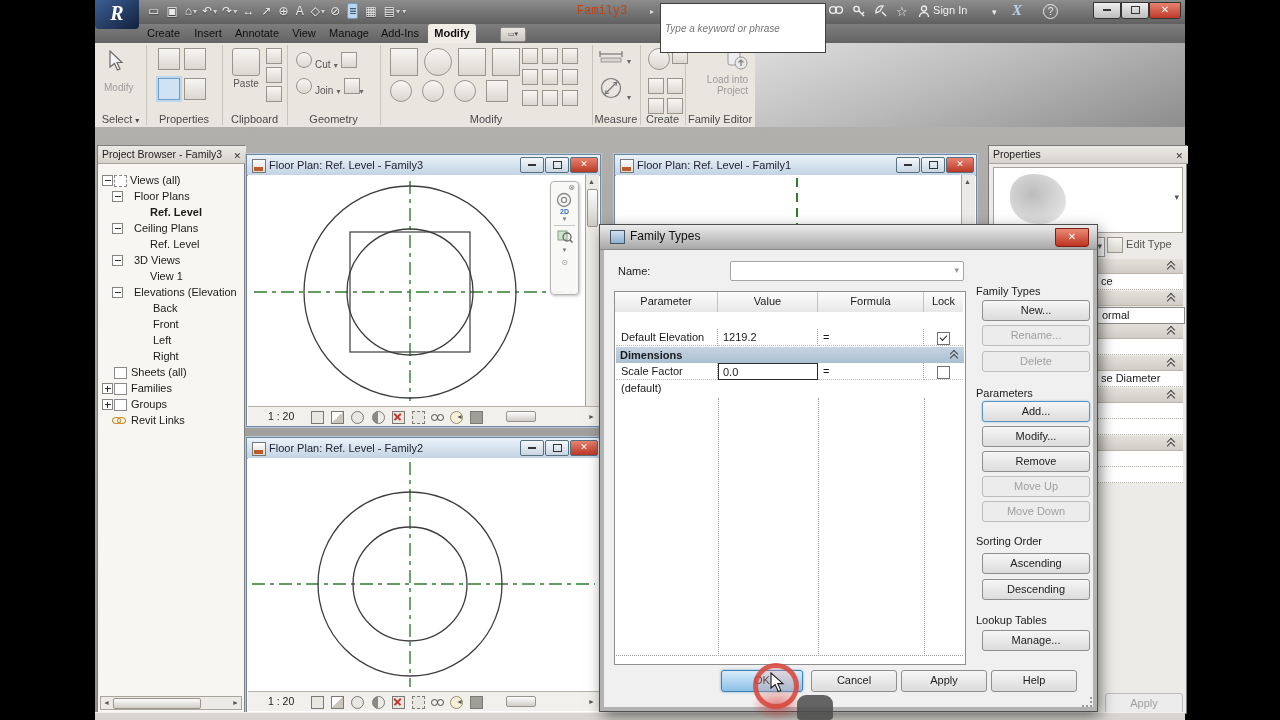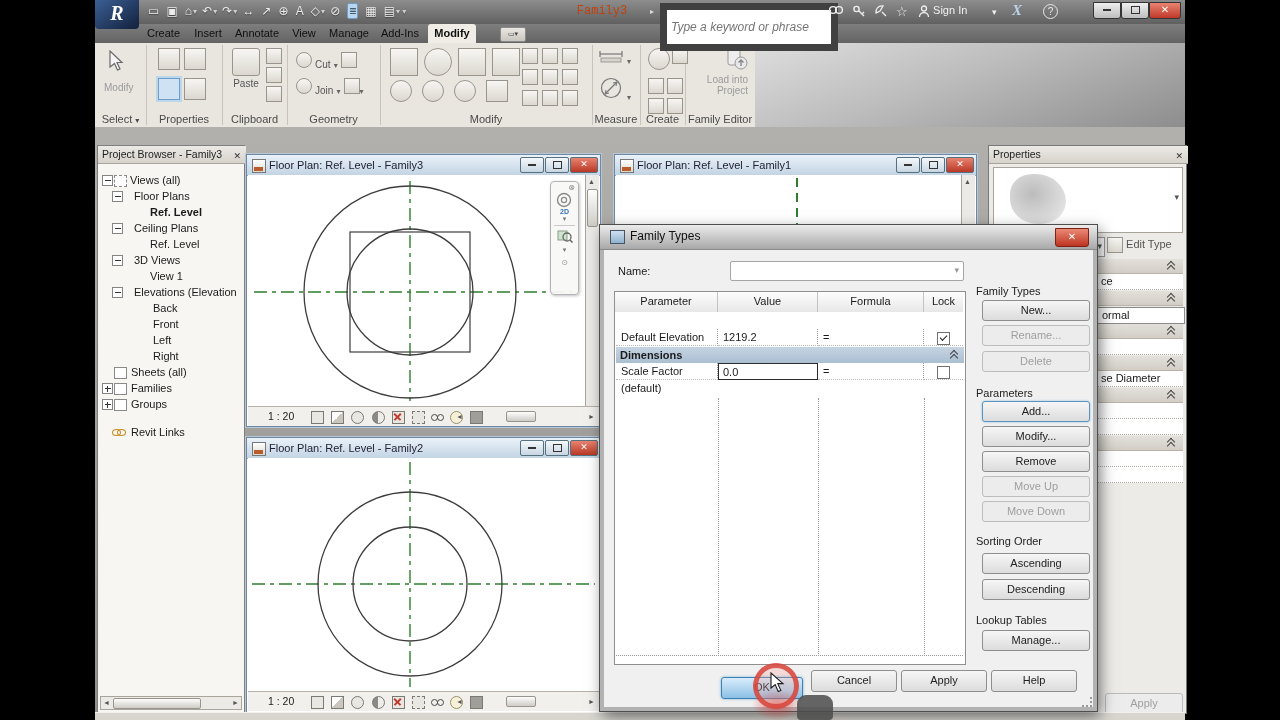--- a/index.html
+++ b/index.html
@@ -9,21 +9,21 @@
   
   .titlebar{left:95px;top:0;width:1090px;height:24px;background:linear-gradient(#8d8d8d,#606060);border-bottom:1px solid #454545;}
   .rlogo{left:95px;top:0;width:44px;height:29px;background:linear-gradient(145deg,#3b5f94,#12203c);border-radius:0 0 4px 4px;color:#fff;
          font-family:"Liberation Serif","DejaVu Serif",serif;font-style:italic;font-weight:bold;font-size:20px;text-align:center;line-height:26px;z-index:3;}
   .qat{left:146px;top:3px;height:18px;color:#e8e8e8;z-index:3;}
   .qat span{display:inline-block;font-size:12px;margin:0 2px;vertical-align:middle;color:#ececec;text-shadow:0 1px 1px rgba(0,0,0,.4);}
   .qat .caret{font-size:8px;color:#cfcfcf;margin:0 0 0 -1px;}
   .qat .hl{background:#b9d6ee;border:1px solid #6f9fc8;border-radius:2px;color:#234;text-shadow:none;padding:0 1px;}
   .doc-title{left:552px;top:4px;width:100px;text-align:center;color:#c2410c;font-size:12px;z-index:3;font-family:Liberation Mono, monospace;}
   .search{left:660px;top:3px;z-index:3;}
-  .search input{width:156px;height:14px;border:7px solid #404040;font-style:italic;color:#666;font-size:12px;padding:10px 4px;background:#fff;}
+  .search input{width:156px;height:14px;border:1px solid #404040;font-style:italic;color:#666;font-size:10px;padding:17px 4px;background:#fff;}
   .tbic{top:4px;z-index:3;color:#eee;}
   .signin{color:#f0f0f0;font-size:11px;}
   .helpc{display:inline-block;width:13px;height:13px;border:1.5px solid #e8e8e8;border-radius:50%;text-align:center;line-height:13px;font-size:10px;color:#e8e8e8;}
   .winbtn{top:2px;width:26px;height:15px;border:1px solid #333;border-radius:0 0 3px 3px;background:linear-gradient(#efefef,#bdbdbd);z-index:3;text-align:center;line-height:13px;}
   .winbtn.close{background:linear-gradient(#e8836f,#c0392b);color:#fff;font-size:10px;width:30px;}
   .dash{display:inline-block;width:8px;height:2px;background:#333;margin-bottom:2px;}
   .box{display:inline-block;width:7px;height:6px;border:1.5px solid #333;margin-top:3px;}
   
   .tabrow{left:95px;top:24px;width:1090px;height:19px;background:linear-gradient(#7e7e7e,#636363);}
   .rtab{top:24px;height:19px;line-height:19px;text-align:center;color:#101010;font-size:11px;}
@@ -92,21 +92,21 @@
   .chev.down i,.chev.down b{transform:rotate(225deg);}
   
   .dlg{left:600px;top:225px;width:497px;height:486px;background:#f0f0f0;z-index:40;
        box-shadow:inset 0 0 0 4px #b2b2b2, 3px 5px 14px rgba(0,0,0,.55);outline:1px solid #4e4e4e;}
   .dlg-title{position:absolute;left:0;top:0;width:497px;height:24px;background:linear-gradient(#ececec,#a8a8a8);border-bottom:1px solid #8a8a8a;}
   .dlg-title .dic{position:absolute;left:10px;top:5px;width:13px;height:12px;border:1px solid #456;background:linear-gradient(#cfe0ef,#8fb2cf);}
   .dlg-title .dtt{position:absolute;left:30px;top:4px;font-size:12px;color:#111;}
   .dlg-close{position:absolute;right:8px;top:3px;width:32px;height:17px;background:linear-gradient(#ea8a75,#bd3421);border:1px solid #7e2013;border-radius:0 0 3px 3px;color:#fff;text-align:center;line-height:15px;font-size:10px;}
   .btn{background:linear-gradient(#f6f6f6,#dcdcdc);border:1px solid #8e8e8e;border-radius:3px;text-align:center;font-size:11px;color:#222;line-height:18px;}
   .btn.dis{color:#9f9f9f;border-color:#bcbcbc;background:#ececec;}
-  .btn.primary{background:linear-gradient(#d9ecfb,#8cc0e5);border:1px solid #3c7fb1;box-shadow:0 0 3px #7ab2d8;margin-top:7px;}
+  .btn.primary{background:linear-gradient(#d9ecfb,#8cc0e5);border:1px solid #3c7fb1;box-shadow:0 0 3px #7ab2d8;}
   .grplabel{position:absolute;font-size:11px;color:#222;}
   .tblhead{background:linear-gradient(#fdfdfd,#e7e7e7);border-right:1px solid #c2c2c2;text-align:center;line-height:19px;font-size:11px;}
   .secbar{position:absolute;left:1px;width:348px;height:16px;background:linear-gradient(#c6d4e2,#aabfd2);font-weight:bold;font-size:11px;line-height:16px;padding-left:4px;box-sizing:border-box;}
   .cell{position:absolute;height:17px;line-height:17px;font-size:11px;border-right:1px dotted #9a9a9a;box-sizing:border-box;padding-left:5px;background:#fff;border-bottom:1px dotted #bbb;}
   .ckbox{position:absolute;width:11px;height:11px;border:1px solid #707070;background:#fff;}
   .tick{position:absolute;left:2px;top:2px;width:6px;height:3px;border-left:1.8px solid #222;border-bottom:1.8px solid #222;transform:rotate(-45deg);}
   .dotv{position:absolute;width:1px;border-left:1px dotted #9a9a9a;}
   
   .ring{left:753px;top:663px;width:36px;height:36px;border-radius:50%;border:5px solid rgba(214,68,58,.85);background:rgba(243,160,150,.28);z-index:55;}
   .wm-red{left:752px;top:690px;width:50px;height:30px;background:radial-gradient(rgba(205,35,35,.55),rgba(205,35,35,0) 72%);z-index:50;}
@@ -328,21 +328,21 @@
     <div class="abs trow" style="left:0;top:234px">
         <span class="texp plus" style="left:4px"></span>
         <span class="ticon" style="left:16px"></span>
         <span class="tlabel" style="left:33px">Families</span>
       </div>
     <div class="abs trow" style="left:0;top:250px">
         <span class="texp plus" style="left:4px"></span>
         <span class="ticon" style="left:16px"></span>
         <span class="tlabel" style="left:33px">Groups</span>
       </div>
-    <div class="abs trow" style="left:0;top:278px">
+    <div class="abs trow" style="left:0;top:266px">
         <span class="ticon links" style="left:14px"></span>
         <span class="tlabel" style="left:33px">Revit Links</span>
       </div>
     <div class="abs hscroll" style="left:2px;top:550px;width:140px;height:12px">
       <span class="abs sarrow" style="left:2px">◄</span>
       <div class="sthumb" style="left:12px;width:86px"></div>
       <span class="abs sarrow" style="right:2px">►</span>
     </div>
   </div>
 

